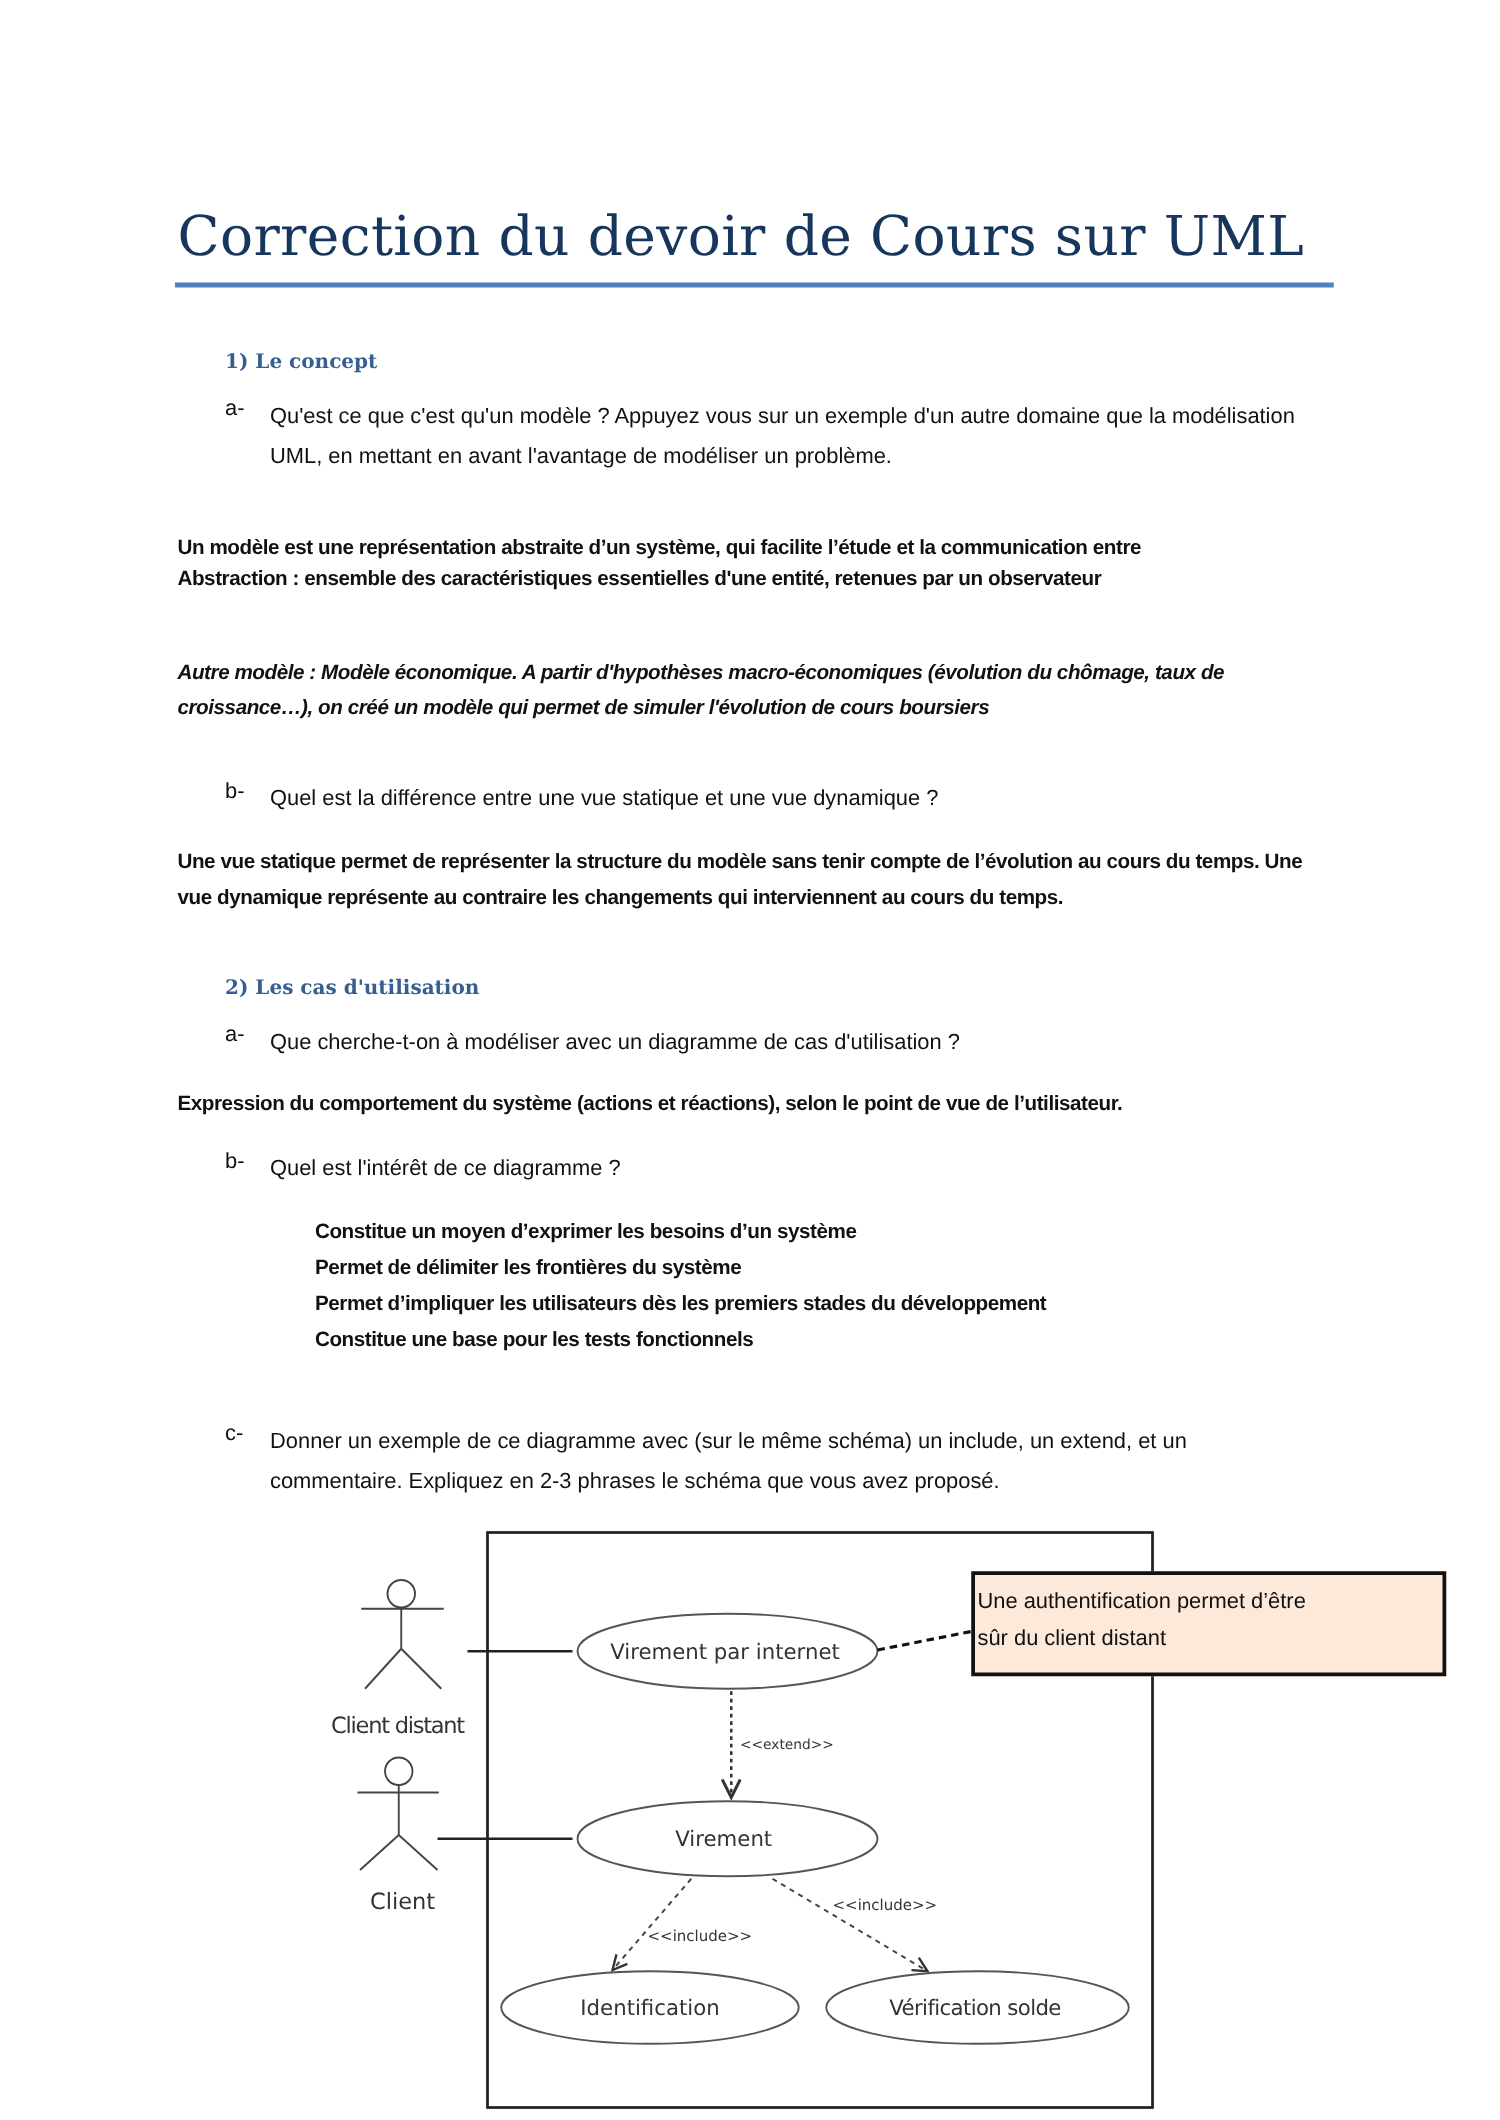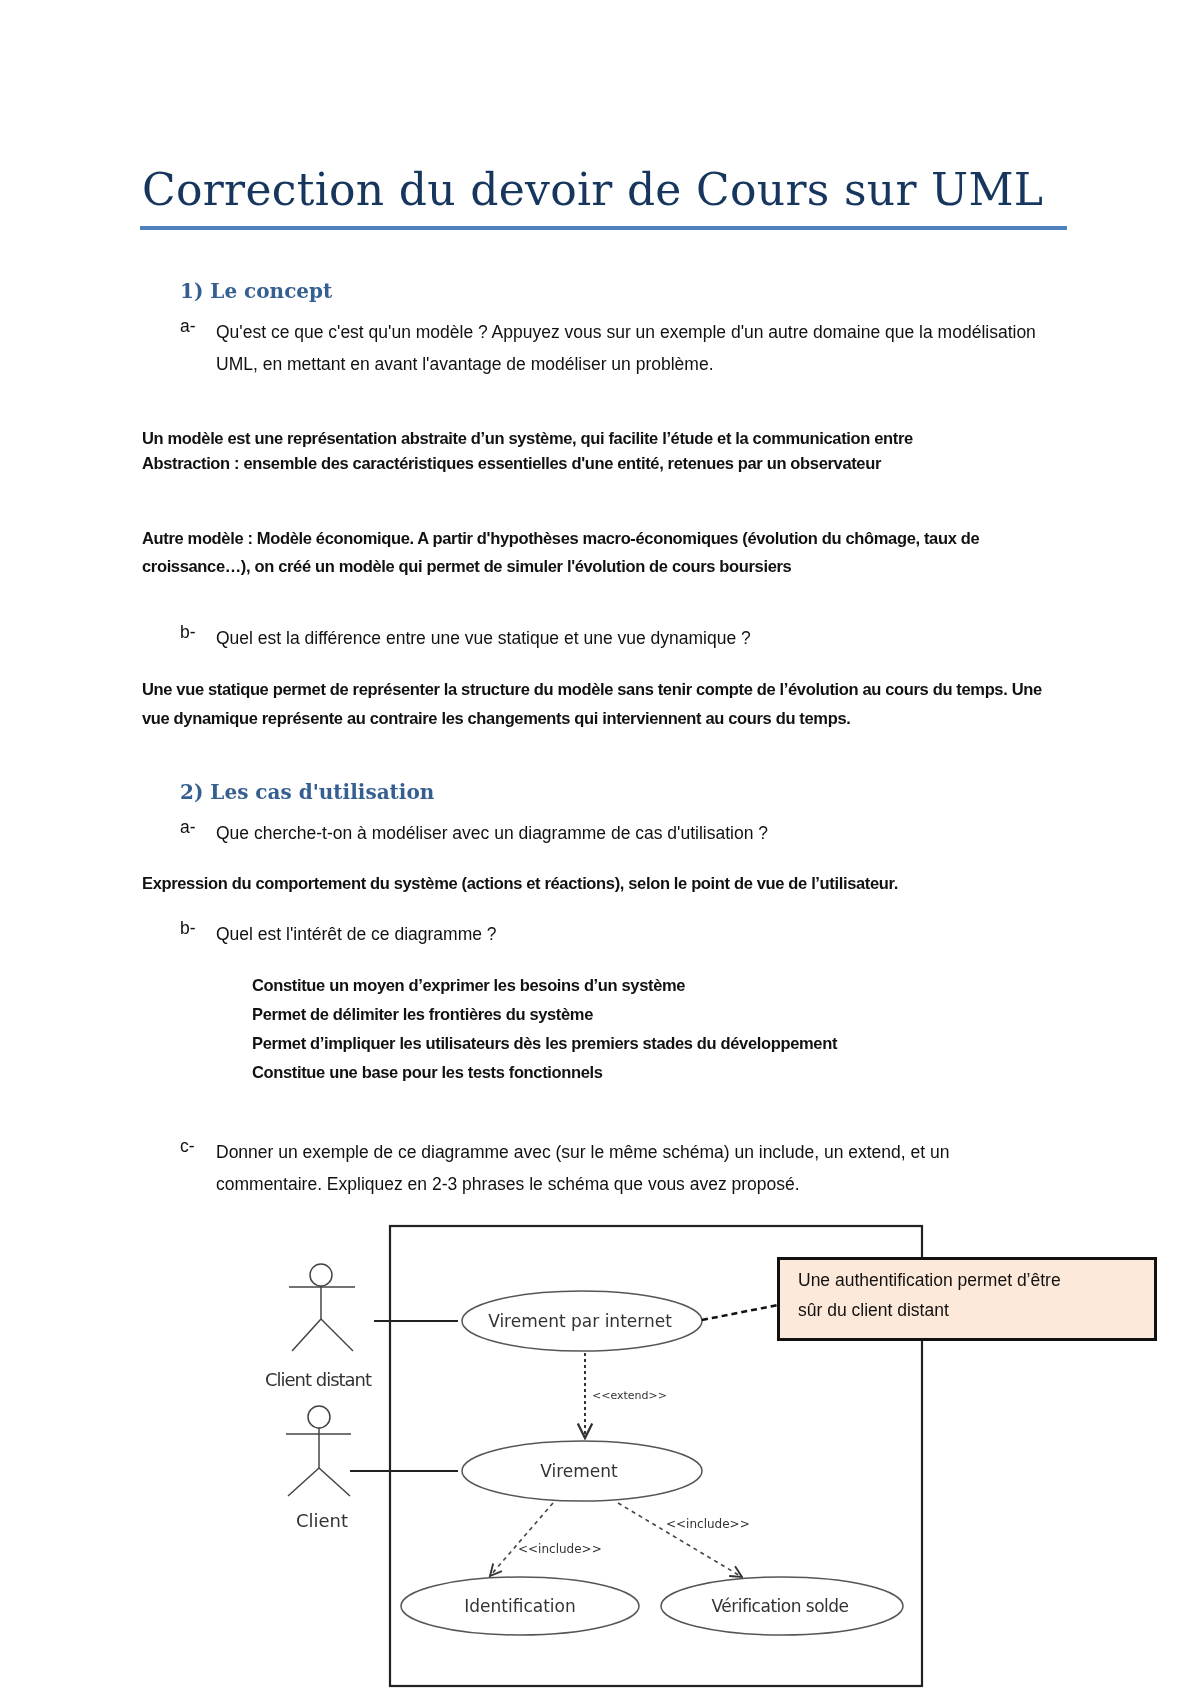--- a/index.html
+++ b/index.html
@@ -9,42 +9,42 @@
   .title {
     position: absolute; left: 142px; top: 148px;
     font-family: "DejaVu Serif", serif; font-size: 44px; color: #17365d;
     letter-spacing: 0.3px; white-space: nowrap;
   }
   .title-rule {
     position: absolute; left: 140px; top: 210px; width: 927px; height: 4px; background: #4f81bd;
   }
   .h2 {
     position: absolute; left: 180px; font-family: "DejaVu Serif", serif;
-    font-weight: bold; font-size: 20px; color: #365f91; white-space: nowrap;
+    font-weight: bold; font-size: 16px; color: #365f91; white-space: nowrap;
   }
   .q { position: absolute; font-family: "Liberation Sans", sans-serif; font-size: 17.5px; color: #111; }
   .q .mk { position: absolute; left: 0; top: 0; }
   .q .tx { position: absolute; left: 36px; top: 0; width: 840px; line-height: 32px; }
   .ans {
     position: absolute; left: 142px; width: 930px;
     font-family: "Liberation Sans", sans-serif; font-weight: bold; font-size: 16.5px;
     line-height: 25px; color: #111; letter-spacing: -0.35px;
   }
   .bullets { position: absolute; left: 252px; top: 955px; font-family: "Liberation Sans", sans-serif;
     font-weight: bold; font-size: 16.5px; line-height: 29px; letter-spacing: -0.35px; color: #111; }
   .bullets div { white-space: nowrap; }
 
   .diagram { position: absolute; left: 0; top: 0; width: 1200px; height: 1696px; pointer-events: none; }
   .diagram * { pointer-events: auto; }
   .uml-text { font-family: "DejaVu Sans", sans-serif; fill: #333; }
   .note {
     position: absolute; left: 777px; top: 1241px; width: 380px; height: 84px;
     background: #fde9d9; border: 3px solid #111; box-sizing: border-box;
     font-family: "Liberation Sans", sans-serif; font-size: 17.5px; line-height: 30px;
-    padding: 5px 0 0 18px; color: #111;
+    padding: 5px 0 0 2px; color: #111;
   }
 </style>
 </head>
 <body>
 
 <div class="page">
 
   <div class="title">Correction du devoir de Cours sur UML</div>
   <div class="title-rule"></div>
 
@@ -53,21 +53,21 @@
   <div class="q" style="left:180px; top:300px;">
     <span class="mk">a-</span>
     <span class="tx">Qu'est ce que c'est qu'un modèle ? Appuyez vous sur un exemple d'un autre domaine que la modélisation UML, en mettant en avant l'avantage de modéliser un problème.</span>
   </div>
 
   <div class="ans" style="top:410px;">
     <div>Un modèle est une représentation abstraite d’un système, qui facilite l’étude et la communication entre</div>
     <div>Abstraction : ensemble des caractéristiques essentielles d'une entité, retenues par un observateur</div>
   </div>
 
-  <div class="ans" style="top:508px; line-height:28px;">Autre modèle : Modèle économique. A partir d'hypothèses macro-économiques (évolution du chômage, taux de croissance…), on créé un modèle qui permet de simuler l'évolution de cours boursiers</div>
+  <div class="ans" style="top:508px; line-height:28px;font-style:italic;">Autre modèle : Modèle économique. A partir d'hypothèses macro-économiques (évolution du chômage, taux de croissance…), on créé un modèle qui permet de simuler l'évolution de cours boursiers</div>
 
   <div class="q" style="left:180px; top:606px;">
     <span class="mk">b-</span>
     <span class="tx">Quel est la différence entre une vue statique et une vue dynamique ?</span>
   </div>
 
   <div class="ans" style="top:659px; line-height:29px;">Une vue statique permet de représenter la structure du modèle sans tenir compte de l’évolution au cours du temps. Une vue dynamique représente au contraire les changements qui interviennent au cours du temps.</div>
 
   <div class="h2" style="top:764px;">2) Les cas d'utilisation</div>
 

